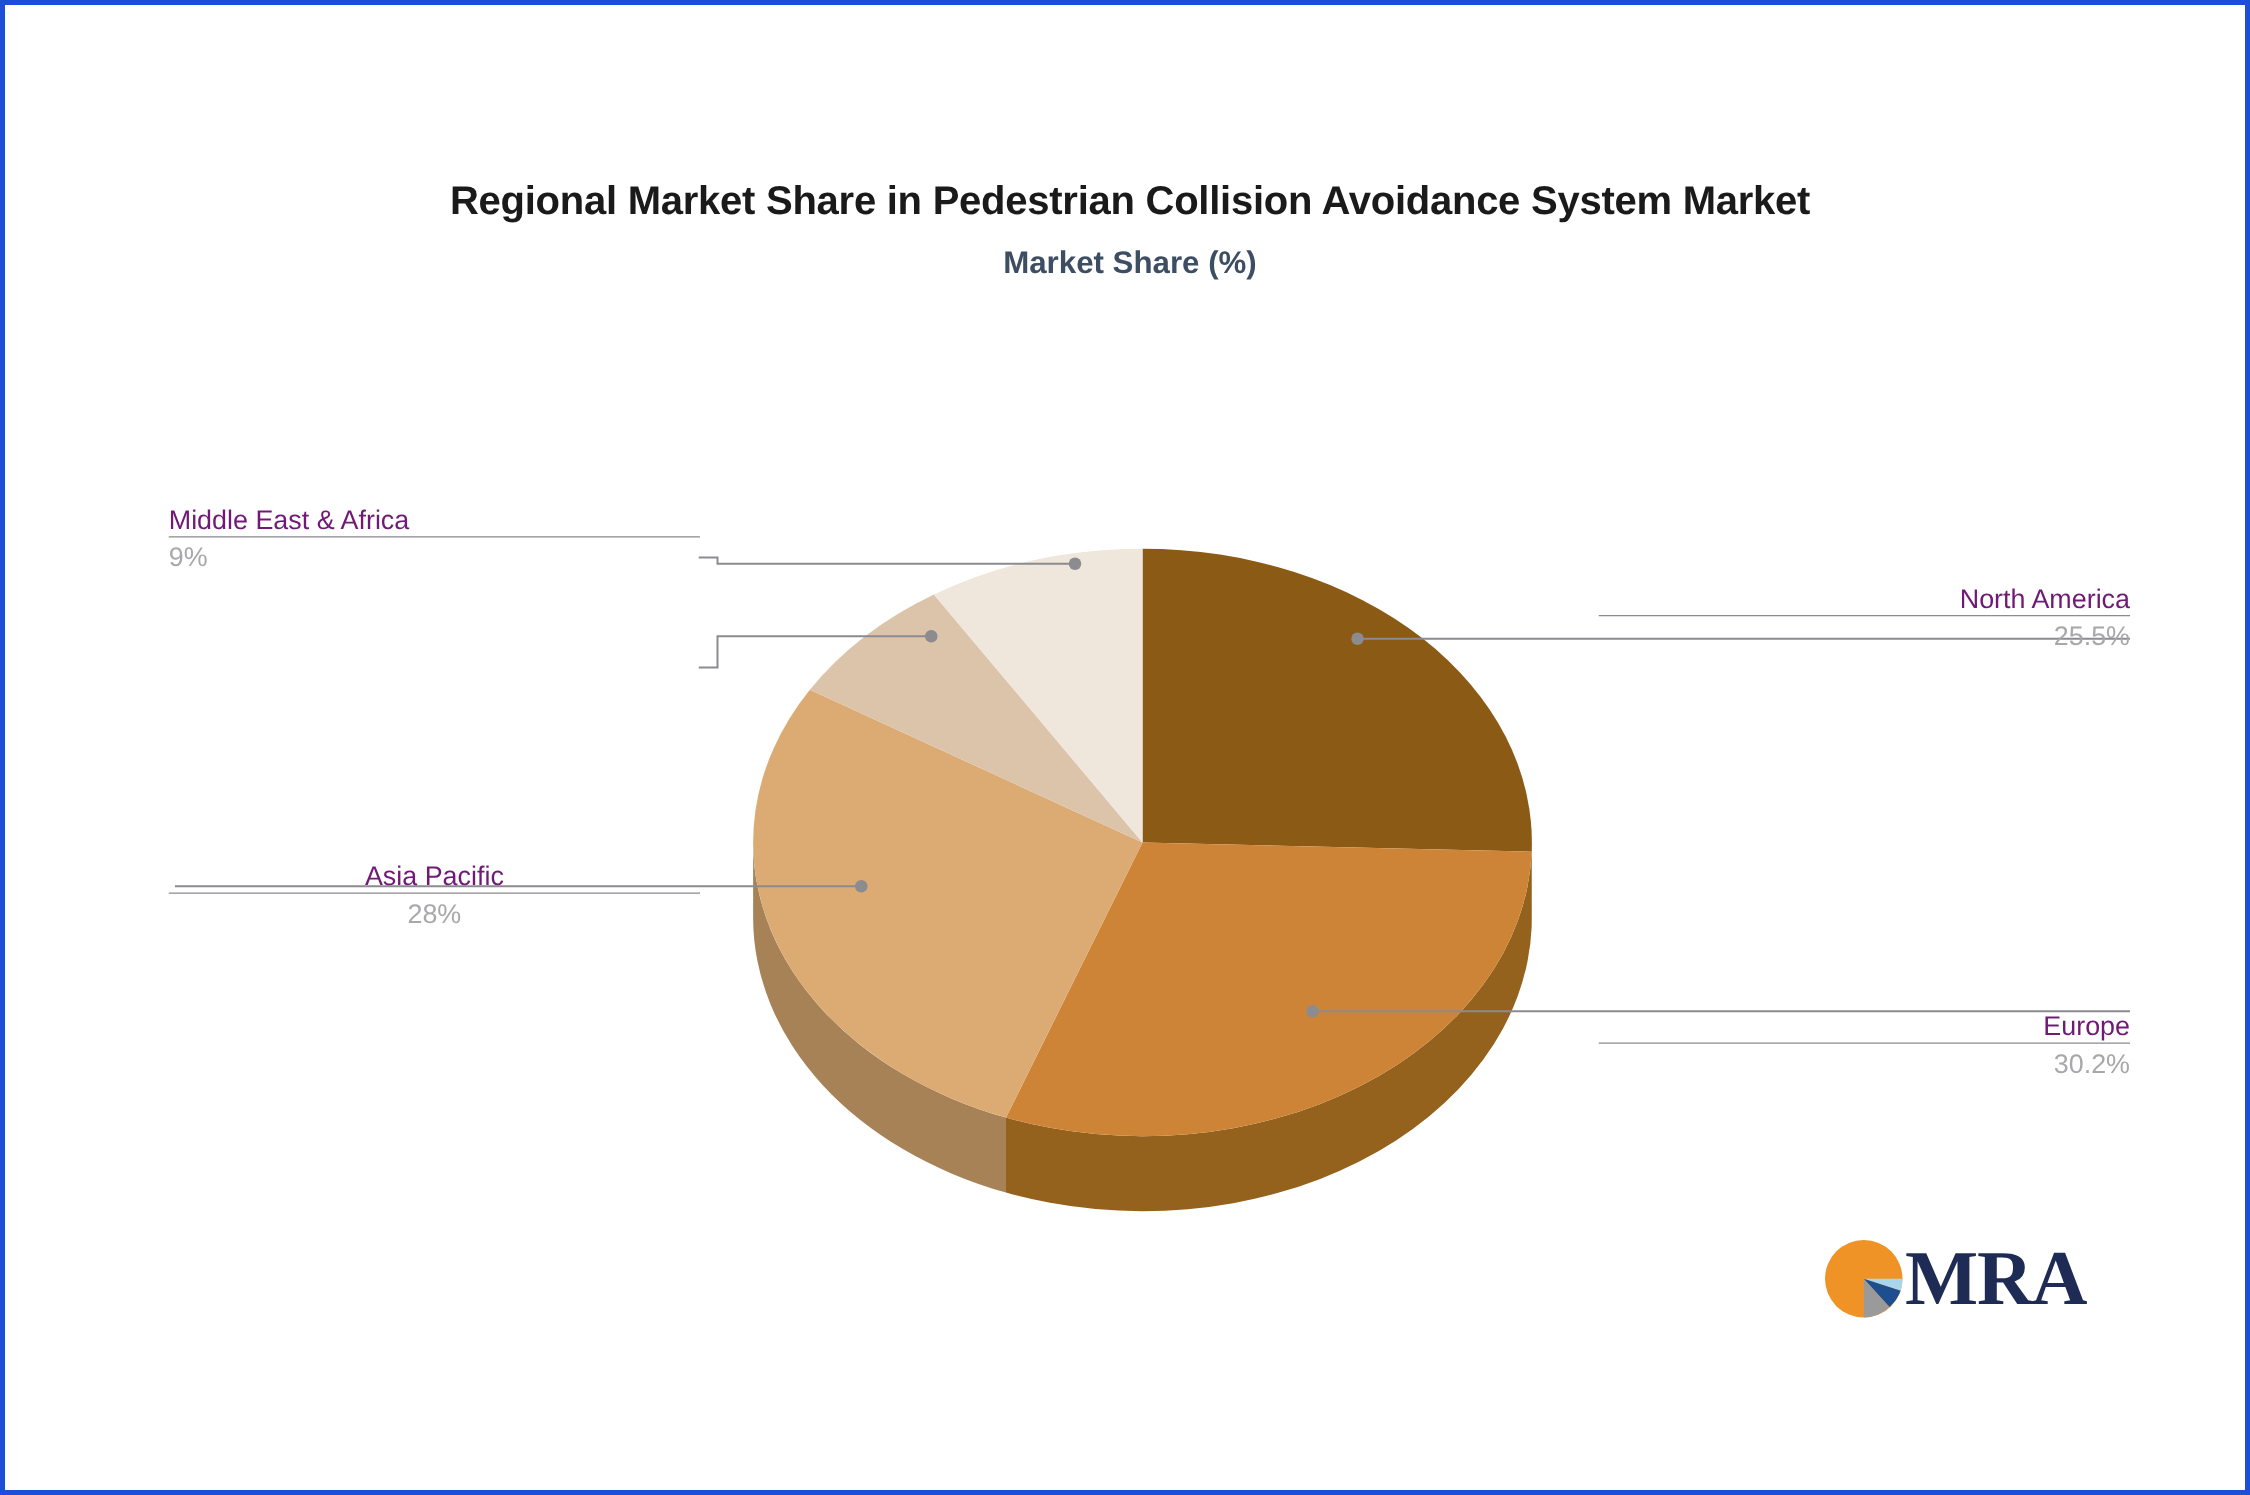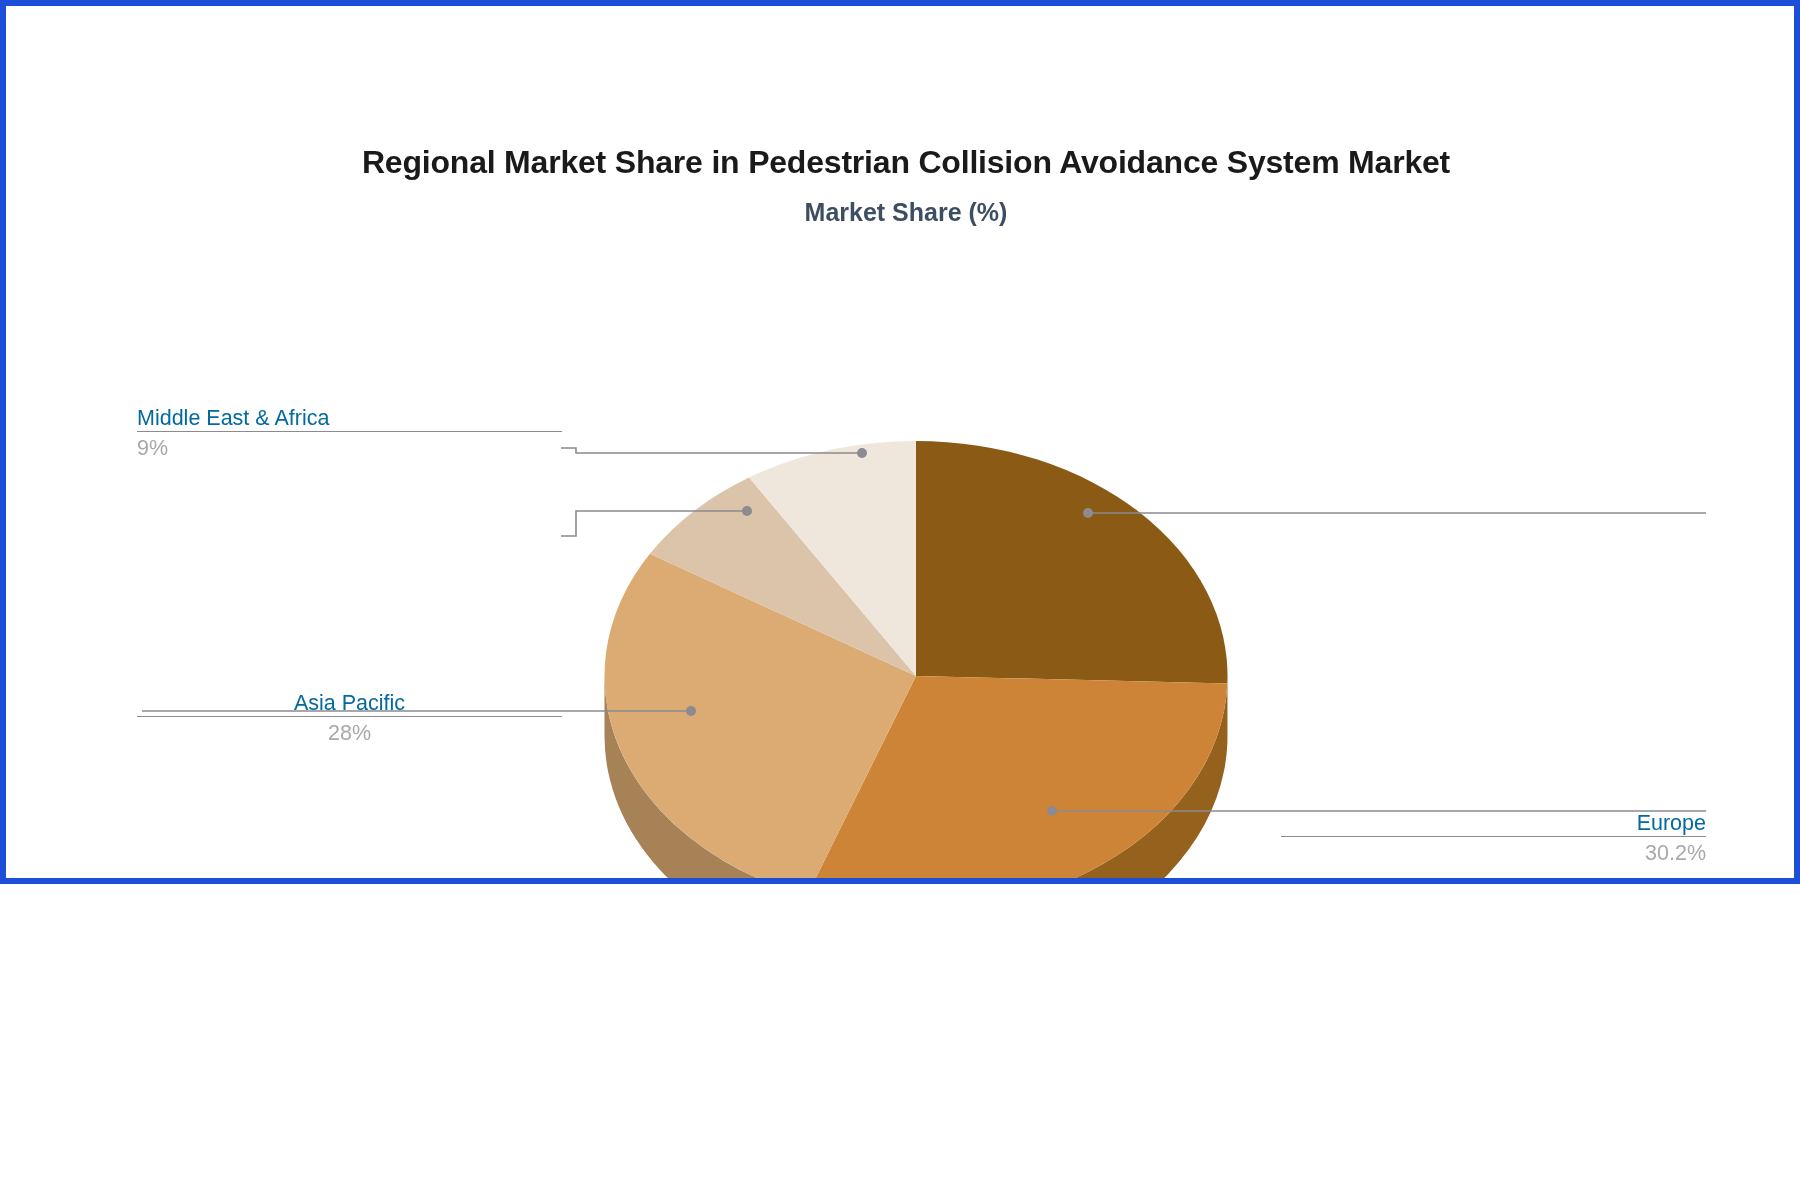--- a/index.html
+++ b/index.html
@@ -6,23 +6,23 @@
     margin: 0;
     padding: 0;
     background: #ffffff;
   }
   body {
     font-family: "Liberation Sans", sans-serif;
   }
   #canvas {
     position: relative;
     width: 1800px;
-    height: 884px;
+    height: 1196px;
     background: #ffffff;
-    border: 6px solid #1d4ed8;
+    border: 4px solid #1d4ed8;
     box-sizing: border-box;
     overflow: hidden;
   }
 
   
   #title {
     position: absolute;
     left: 0;
     top: 138px;
     width: 1800px;
@@ -62,21 +62,21 @@
     height: 1196px;
     pointer-events: none;
   }
 
   
   .callout {
     position: absolute;
     font-size: 21.5px;
   }
   .callout .lbl {
-    color: #0369a1;
+    color: #701a75;
     white-space: nowrap;
     line-height: 1.18;
   }
   .callout .val {
     color: #a8a8ab;
     white-space: nowrap;
     line-height: 1.3;
     padding-top: 3px;
   }
   .callout .rule {
@@ -172,20 +172,25 @@
     <div class="val">9%</div>
   </div>
 
 
   <div class="callout left" style="left:131px; top:685px; width:425px;text-align:center;">
     <div class="lbl">Asia Pacific</div>
     <div class="rule"></div>
     <div class="val">28%</div>
   </div>
 
+  <div class="callout right" style="left:1275px; top:463px; width:425px;">
+    <div class="lbl">North America</div>
+    <div class="rule"></div>
+    <div class="val">25.5%</div>
+  </div>
 
   <div class="callout right" style="left:1275px; top:761px; width:425px;margin-top:44px;">
     <div class="lbl">Europe</div>
     <div class="rule"></div>
     <div class="val">30.2%</div>
   </div>
 
   <div id="logo">
     <svg id="logo-mark" width="70" height="70" viewBox="0 0 70 70">
       <circle cx="35" cy="35" r="31" fill="#F09326"></circle>

